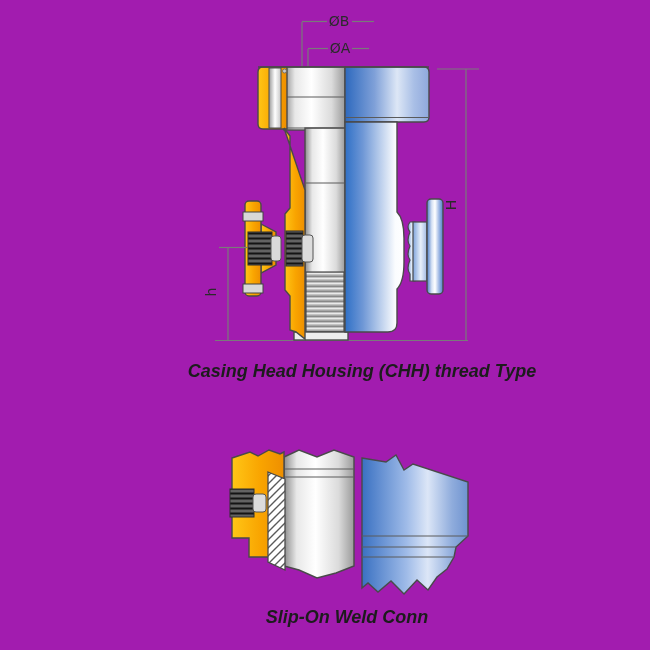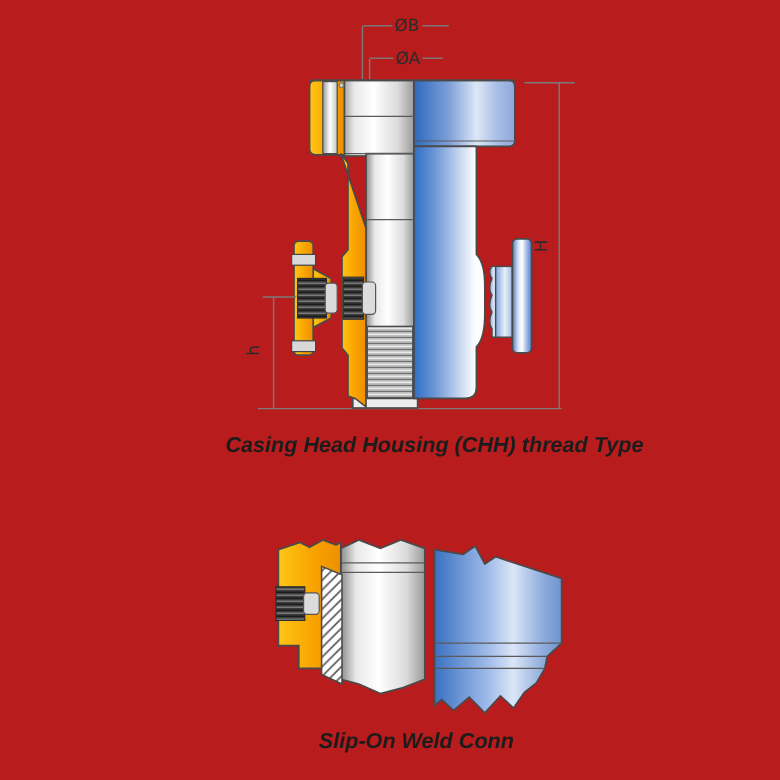--- a/index.html
+++ b/index.html
@@ -1,16 +1,16 @@
 <!DOCTYPE html>
 <html><head>
 <meta charset="utf-8">
 <style>
   html,body{margin:0;padding:0;background:#ffffff;}
-  .canvas{position:relative;width:650px;height:650px;background:#b91c1c;overflow:hidden;
+  .canvas{position:relative;width:650px;height:650px;background:#a21caf;overflow:hidden;
           font-family:"Liberation Sans","DejaVu Sans",sans-serif;}
   svg{display:block;}
   .dim-line{stroke:#7a7a7a;stroke-width:1.2;fill:none;}
   .outline{stroke:#4a4a4a;stroke-width:1.4;}
   .thin{stroke:#5a5a5a;stroke-width:1;}
   text.dim{font-size:14px;fill:#2b2b2b;font-family:"DejaVu Sans","Liberation Sans",sans-serif;}
   text.caption{font-size:18px;font-weight:bold;font-style:italic;fill:#1c1c1c;
                font-family:"Liberation Sans",sans-serif;}
 </style>
 </head>

